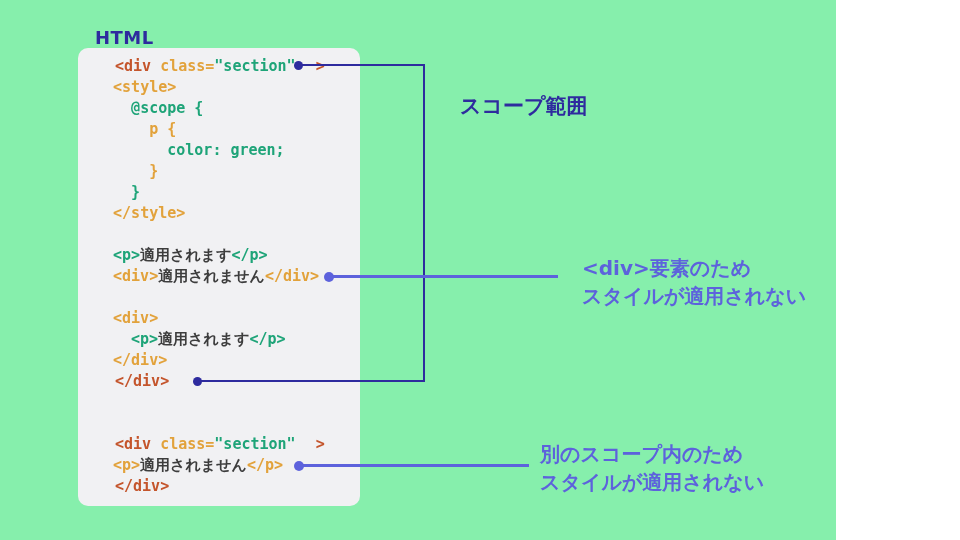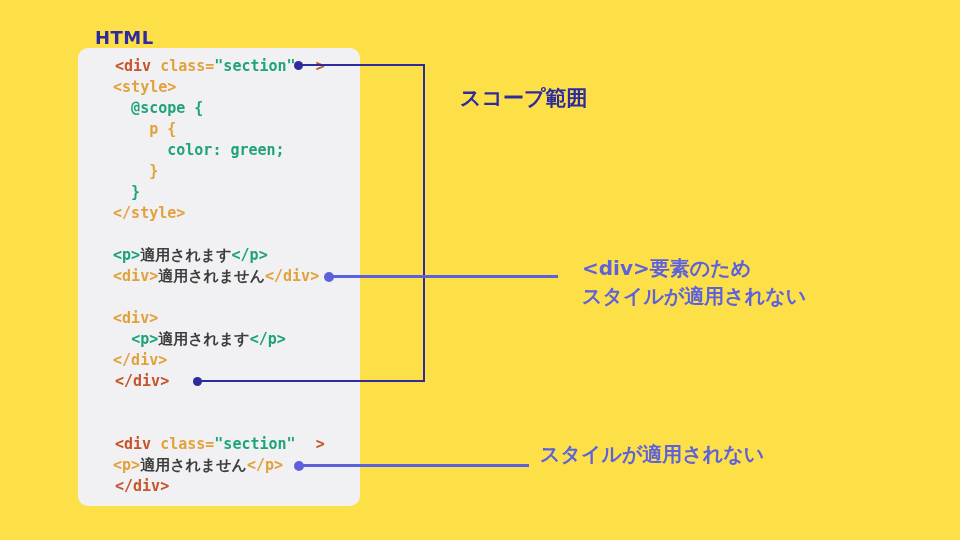--- a/index.html
+++ b/index.html
@@ -6,62 +6,62 @@
     --indigo:#2e2b9e;
     --periwinkle:#5d62dc;
     --vermilion:#c4552c;
     --amber:#e2a23b;
     --green:#1ea478;
     --ink:#3d3d3d;
     --panel:#f1f1f3;
   }
   html,body{margin:0;padding:0;}
   .canvas{
-    position:relative;width:960px;height:540px;background:#fde047;
+    position:relative;width:836px;height:540px;background:#86efac;
     overflow:hidden;font-family:"DejaVu Sans",sans-serif;
   }
   .html-label{
     position:absolute;left:95px;top:27px;
     font-size:18px;font-weight:bold;color:var(--indigo);
     letter-spacing:0.5px;
   }
   .code-panel{
     position:absolute;left:78px;top:48px;width:282px;height:458px;
     background:var(--panel);border-radius:10px;
   }
   .code{
     margin:0;padding:8px 0 0 17px;
     font-family:"DejaVu Sans Mono",monospace;
     font-size:15px;font-weight:600;
   }
   .code-line{height:21px;line-height:21px;white-space:pre;}
   .seg-vermilion{color:var(--vermilion);margin-left:20px;}
   .seg-amber{color:var(--amber);}
   .seg-green{color:var(--green);}
-  .seg-ink{color:var(--ink);}
+  .seg-ink{color:var(--ink);font-family:Liberation Mono, monospace;}
   .line{position:absolute;background:var(--indigo);}
   .dot{position:absolute;width:9px;height:9px;border-radius:50%;background:var(--indigo);}
   .line--soft{background:var(--periwinkle);}
   .dot--soft{width:10px;height:10px;background:var(--periwinkle);}
   .anno{position:absolute;font-weight:bold;white-space:nowrap;}
   .anno-dark{color:var(--indigo);font-size:21px;}
   .anno-soft{color:var(--periwinkle);font-size:20px;line-height:28px;}
 
   
   #bracket-top{left:299px;top:64px;width:126px;height:2px;}
   #bracket-vert{left:423px;top:64px;width:2px;height:318px;}
   #bracket-bottom{left:198px;top:380px;width:227px;height:2px;}
   #bracket-dot-open{left:294px;top:61px;}
   #bracket-dot-close{left:193px;top:377px;}
   #conn-div-line{left:329px;top:275px;width:229px;height:3px;}
   #conn-div-dot{left:324px;top:272px;}
   #conn-scope2-line{left:299px;top:464px;width:230px;height:3px;}
   #conn-scope2-dot{left:294px;top:461px;}
 
-  #anno-scope-l1{left:460px;top:84px;}
+  #anno-scope-l1{left:460px;top:92px;}
   #anno-scope-l2{left:437px;top:125px;}
   #anno-div{left:582px;top:254px;}
   #anno-scope2{left:540px;top:440px;}
 </style>
 </head>
 <body>
 
 <div class="canvas">
 
   <div class="html-label">HTML</div>
@@ -83,16 +83,17 @@
   <div class="dot dot--soft" id="conn-scope2-dot"></div>
 
   <div class="anno anno-dark" id="anno-scope-l1">スコープ範囲</div>
 
   <div class="anno anno-soft" id="anno-div">
     <div>&lt;div&gt;要素のため</div>
     <div>スタイルが適用されない</div>
   </div>
 
   <div class="anno anno-soft" id="anno-scope2">
+    <div>別のスコープ内のため</div>
     <div>スタイルが適用されない</div>
   </div>
 
 </div>
 
 </body></html>

